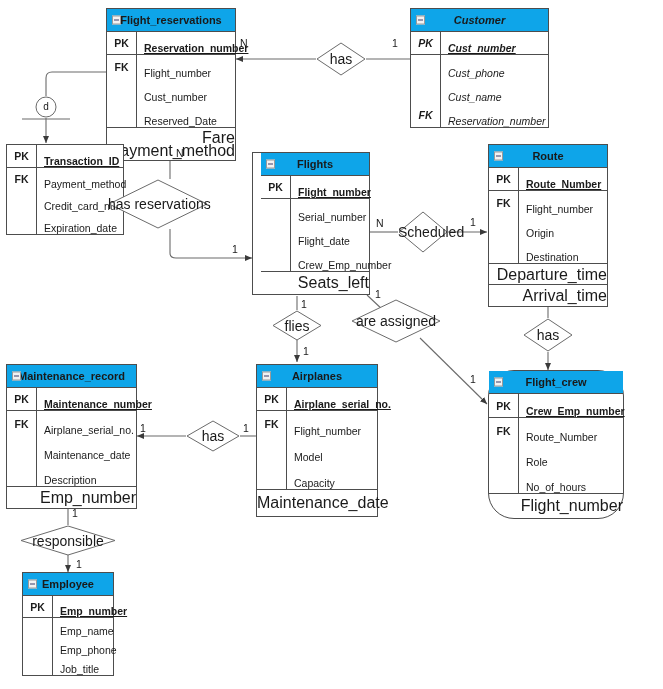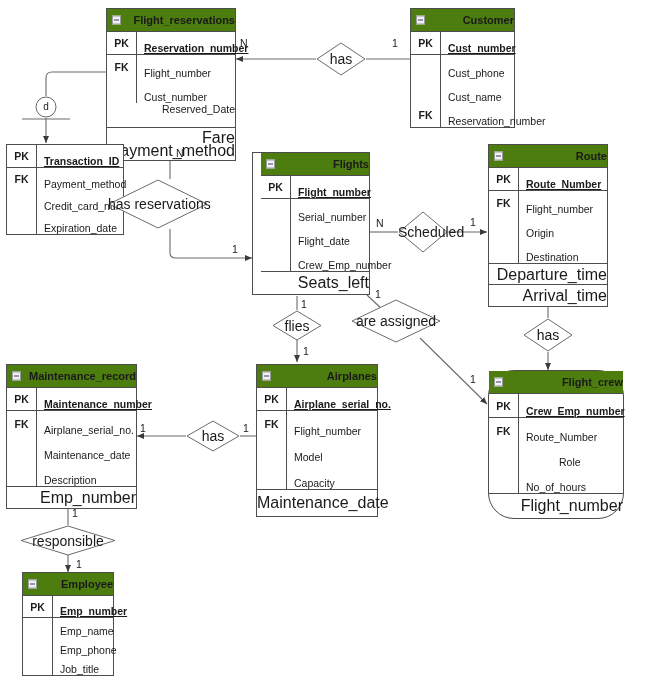--- a/index.html
+++ b/index.html
@@ -23,28 +23,28 @@
   .entity {
     position: absolute;
     background: #ffffff;
     border: 1px solid #4d4d4d;
     box-sizing: border-box;
     z-index: 5;
   }
   .ent-header {
     position: relative;
     border-bottom: 1px solid #4d4d4d;
-    text-align: right;
+    text-align: center;
     font-size: 11px;
     font-weight: bold;
     color: #1a1a1a;
     padding: 5px 0 5px 0;
     line-height: 12px;
     box-sizing: border-box;
-    background: #4d7c0f;
+    background: #0ea5e9;
   }
   .minus-icon {
     position: absolute;
     left: 5px;
     top: 50%;
     transform: translateY(-50%);
     width: 9px;
     height: 9px;
     border: 1px solid #9a9a9a;
     background: #f2f2f2;
@@ -220,30 +220,30 @@
     </div>
     <div class="attr-block">
       <div class="attr-row" style="height:24px;">
         <div class="key-cell">FK</div>
         <div class="val-cell">Flight_number</div>
       </div>
       <div class="attr-row" style="height:24px;">
         <div class="key-cell"></div>
         <div class="val-cell">Cust_number</div>
       </div>
-      <div class="attr-row" style="height:24px;flex-direction:column;">
+      <div class="attr-row" style="height:24px;">
         <div class="key-cell"></div>
         <div class="val-cell">Reserved_Date</div>
       </div>
     </div>
     <div class="footer-row last" style="white-space:pre-line;">Fare
 Payment_method</div>
   </div>
 
-  <div class="entity" style="left:410px; top:8px; width:105px;">
+  <div class="entity" style="left:410px; top:8px; width:139px;font-style:italic;">
     <div class="ent-header">
       <span class="minus-icon"></span>
       <span>Customer</span>
     </div>
     <div class="attr-block">
       <div class="attr-row" style="height:22px;">
         <div class="key-cell">PK</div>
         <div class="val-cell pk">Cust_number</div>
       </div>
     </div>
@@ -380,21 +380,21 @@
       <div class="attr-row" style="height:23px;">
         <div class="key-cell">PK</div>
         <div class="val-cell pk">Crew_Emp_number</div>
       </div>
     </div>
     <div class="attr-block">
       <div class="attr-row" style="height:25px;">
         <div class="key-cell">FK</div>
         <div class="val-cell">Route_Number</div>
       </div>
-      <div class="attr-row" style="height:25px;gap:33px;">
+      <div class="attr-row" style="height:25px;">
         <div class="key-cell"></div>
         <div class="val-cell">Role</div>
       </div>
       <div class="attr-row" style="height:25px;">
         <div class="key-cell"></div>
         <div class="val-cell">No_of_hours</div>
       </div>
     </div>
     <div class="footer-row last" style="height:24px; line-height:18px;">Flight_number</div>
   </div>

